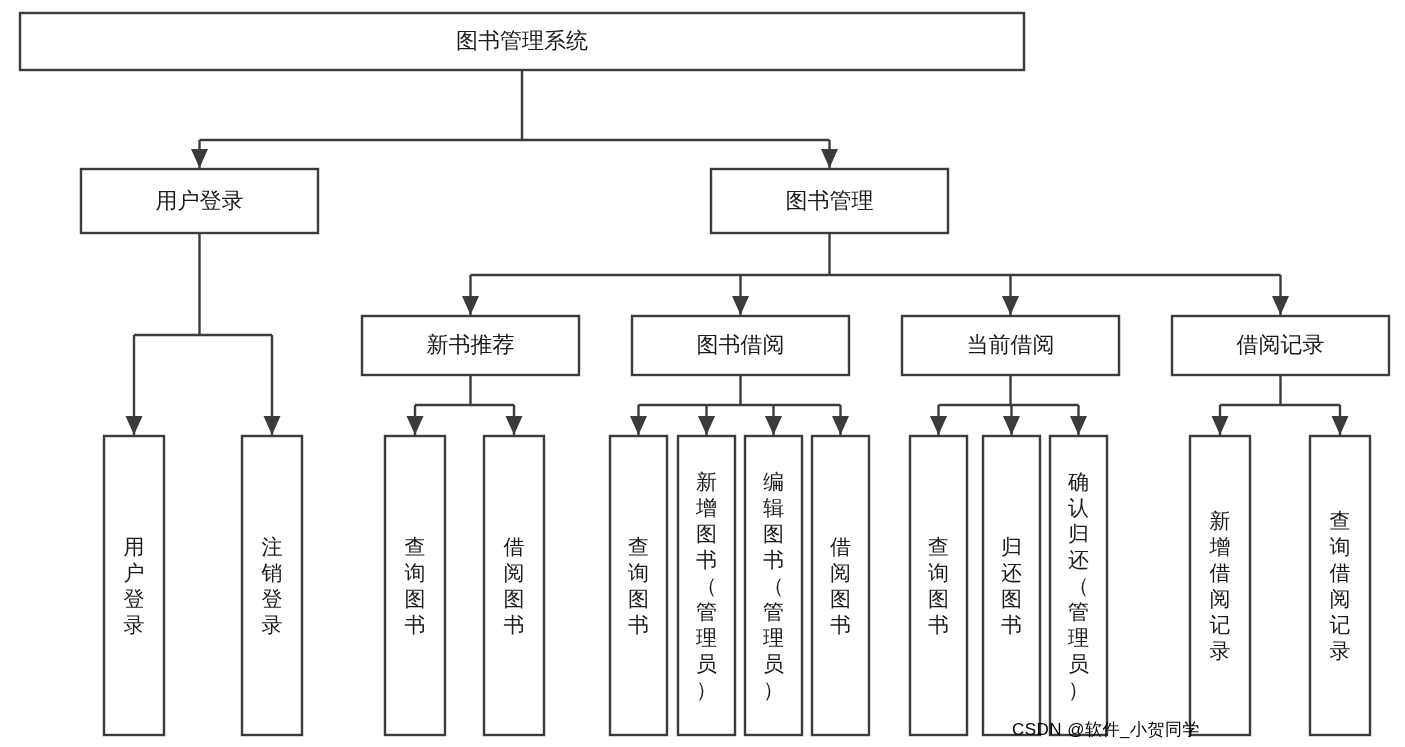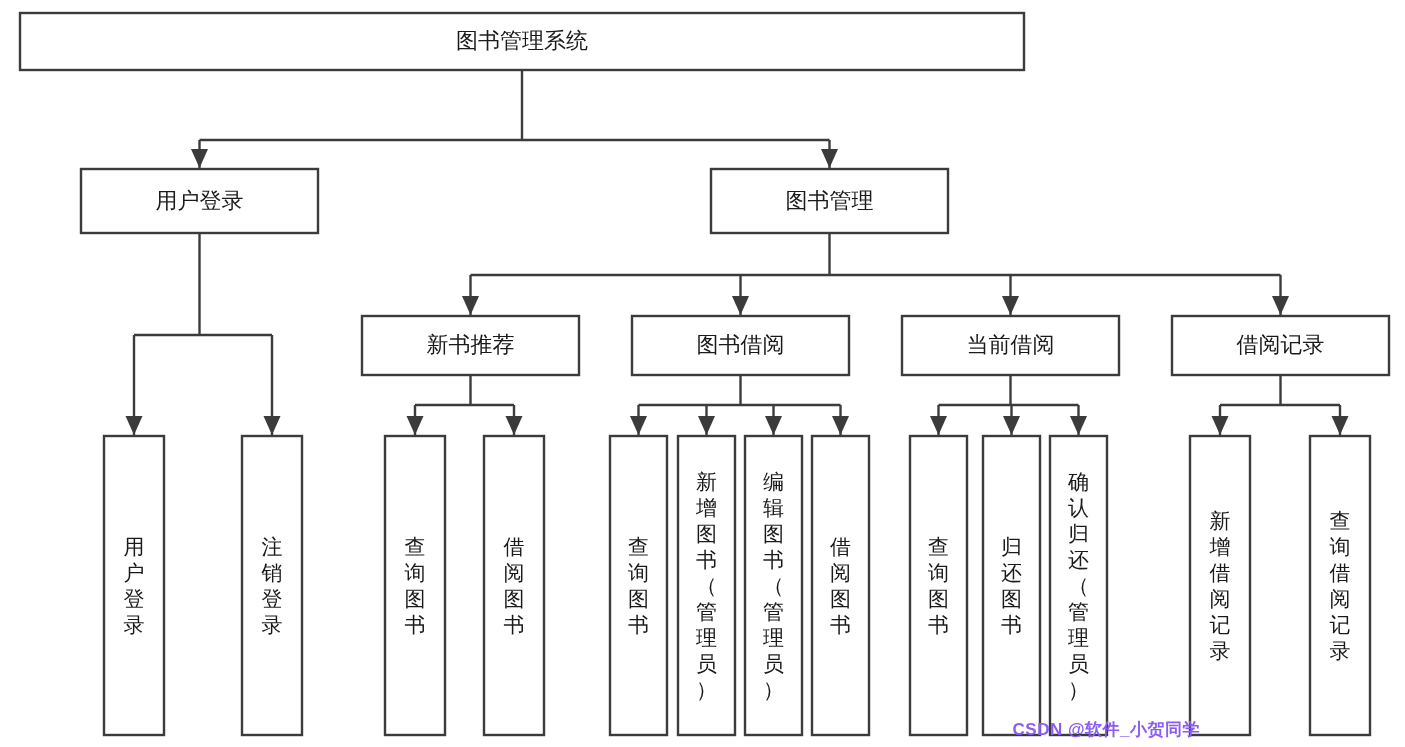--- a/index.html
+++ b/index.html
@@ -55,25 +55,24 @@
     fill: #1a1a1a;
     text-anchor: middle;
     white-space: pre;
   }
   .watermark-text {
     position: absolute;
     right: 8px;
     bottom: 6px;
     font-family: "Liberation Sans", "DejaVu Sans", sans-serif;
     font-size: 17px;
-    color: #8b5cf6;
+    color: #000000;
     letter-spacing: 0.5px;
     user-select: none;
     pointer-events: none;
-    font-weight: bold;
   }
 </style>
 </head>
 <body>
 
 <div id="diagram-root">
 
   <svg class="diagram-canvas" viewBox="0 0 1405 747">
     <g id="connector-layer">
         <line x1="522" y1="70" x2="522" y2="140" class="connector"></line>

